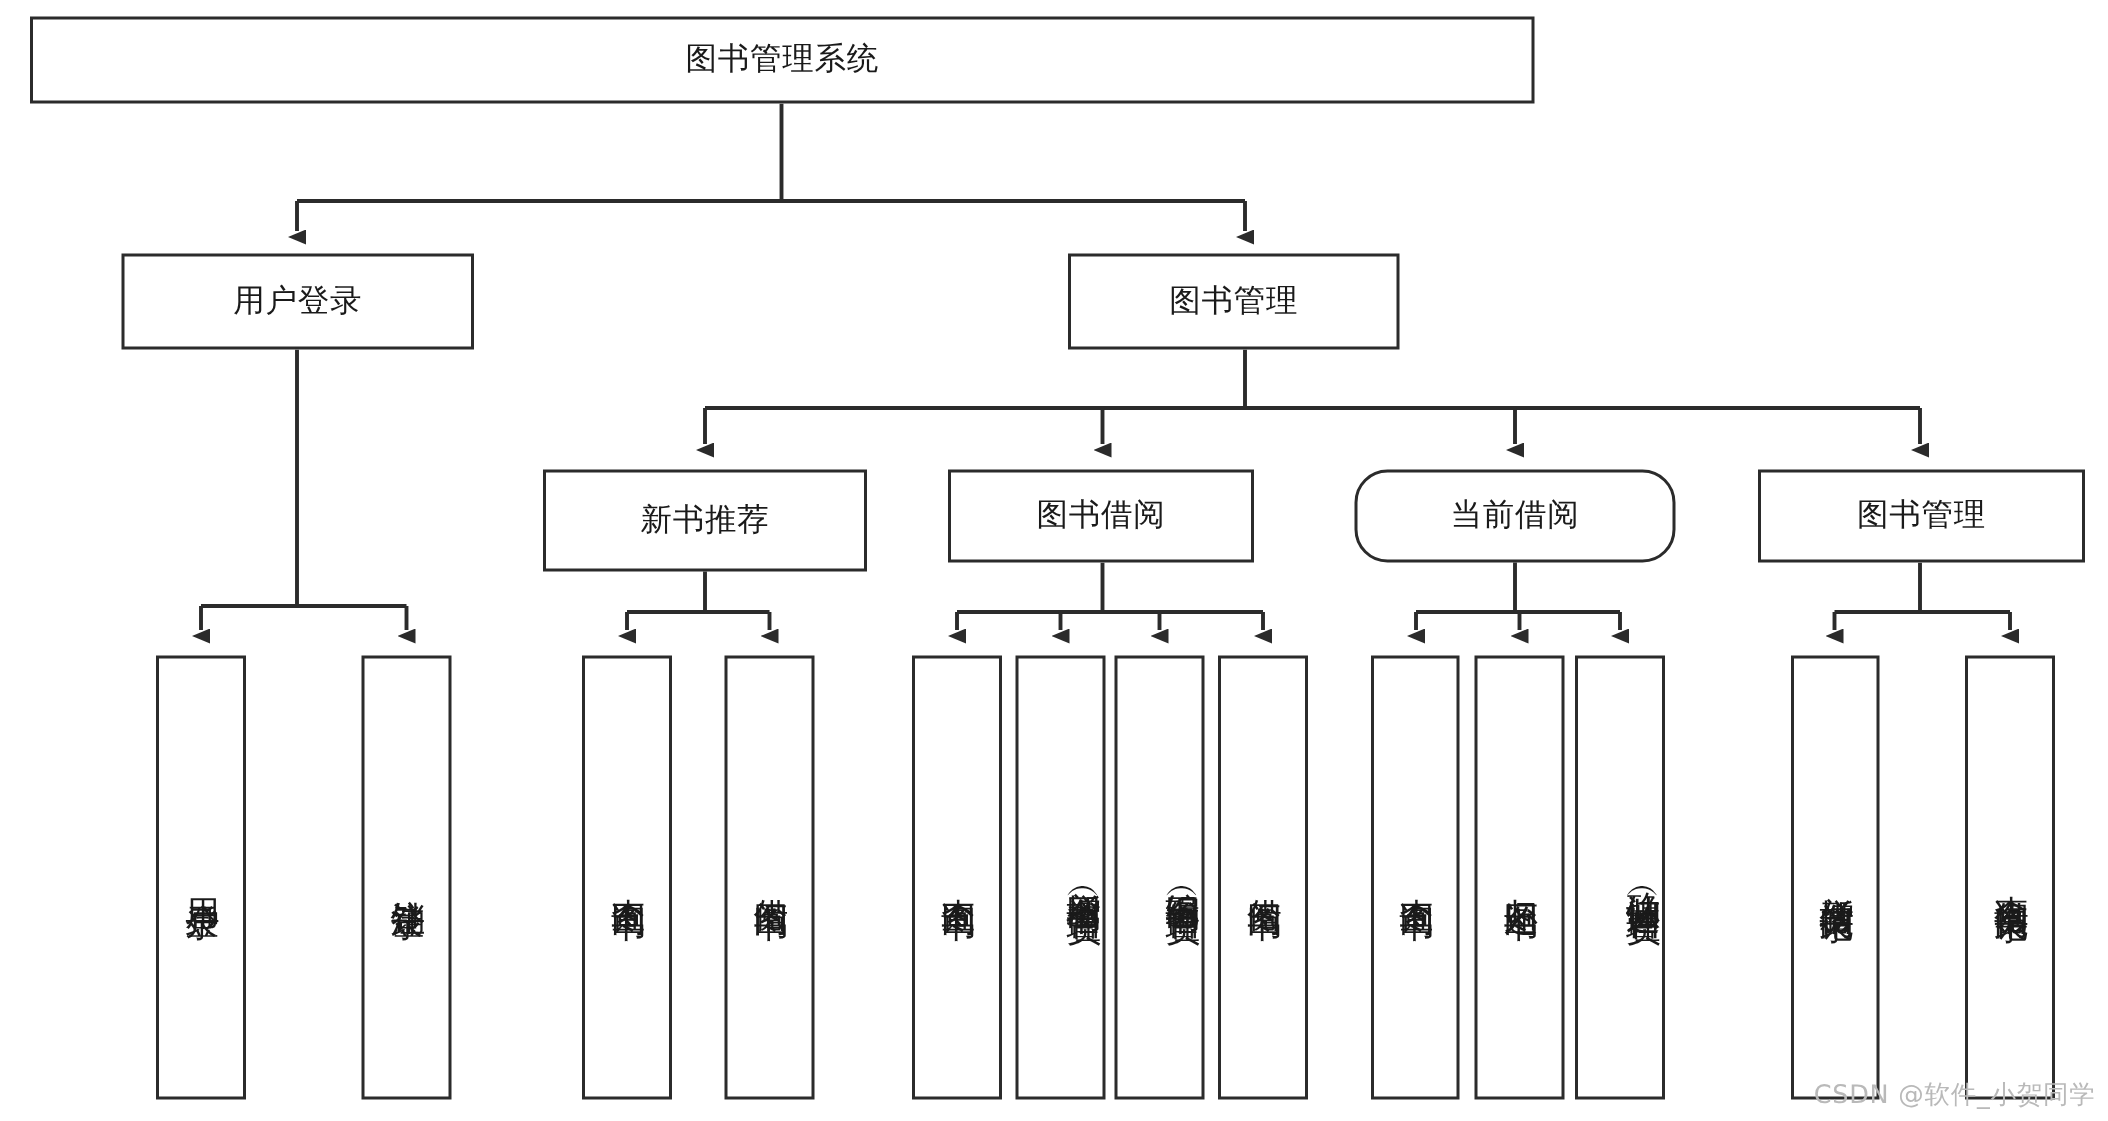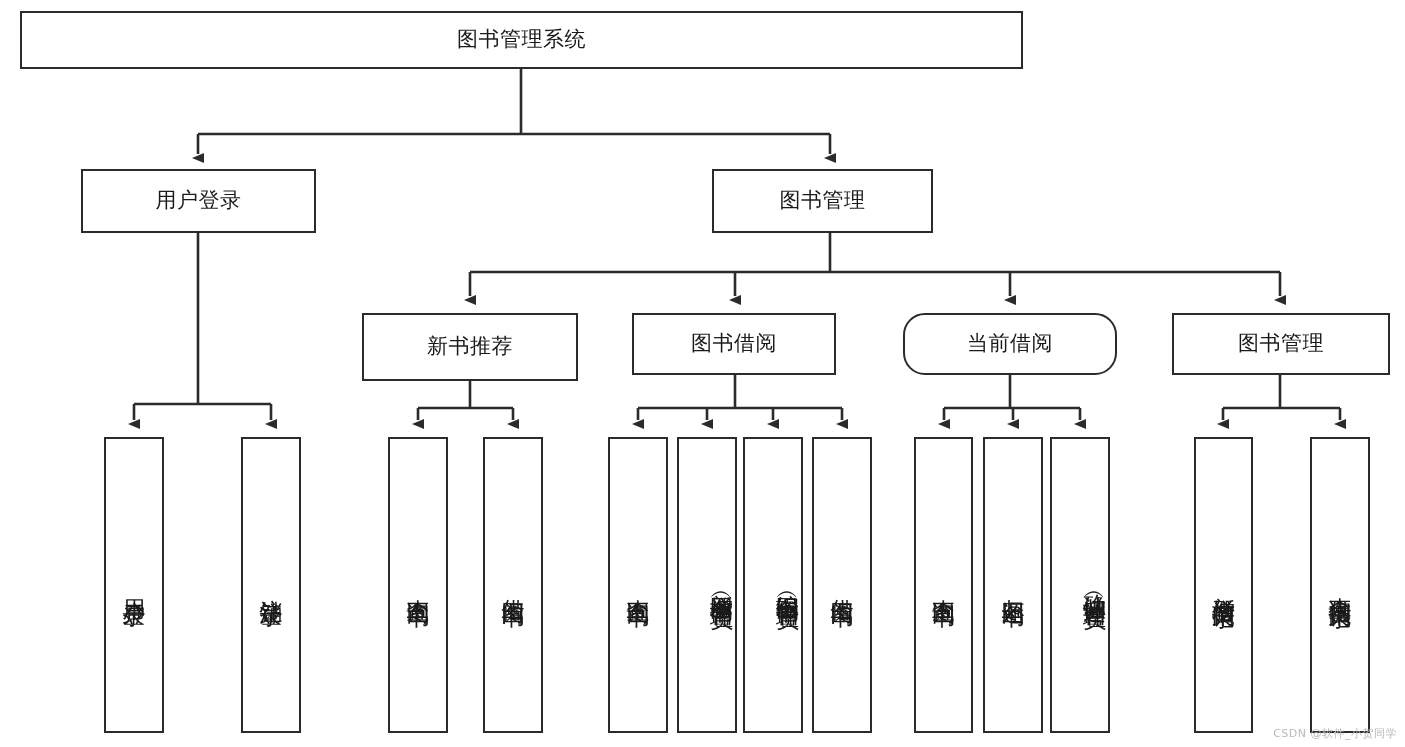--- a/index.html
+++ b/index.html
@@ -58,21 +58,21 @@
   .node.v.mid {
     align-items: center;
   }
   .nodelabel {
     display: block;
   }
   .watermark {
     position: absolute;
     right: 8px;
     bottom: 6px;
-    font-size: 11px;
+    font-size: 17px;
     color: #b9b9b9;
     letter-spacing: 0.5px;
     white-space: nowrap;
     font-family: "DejaVu Sans", "Liberation Sans", sans-serif;
   }
 </style>
 </head>
 <body>
 
 <div id="canvas">

